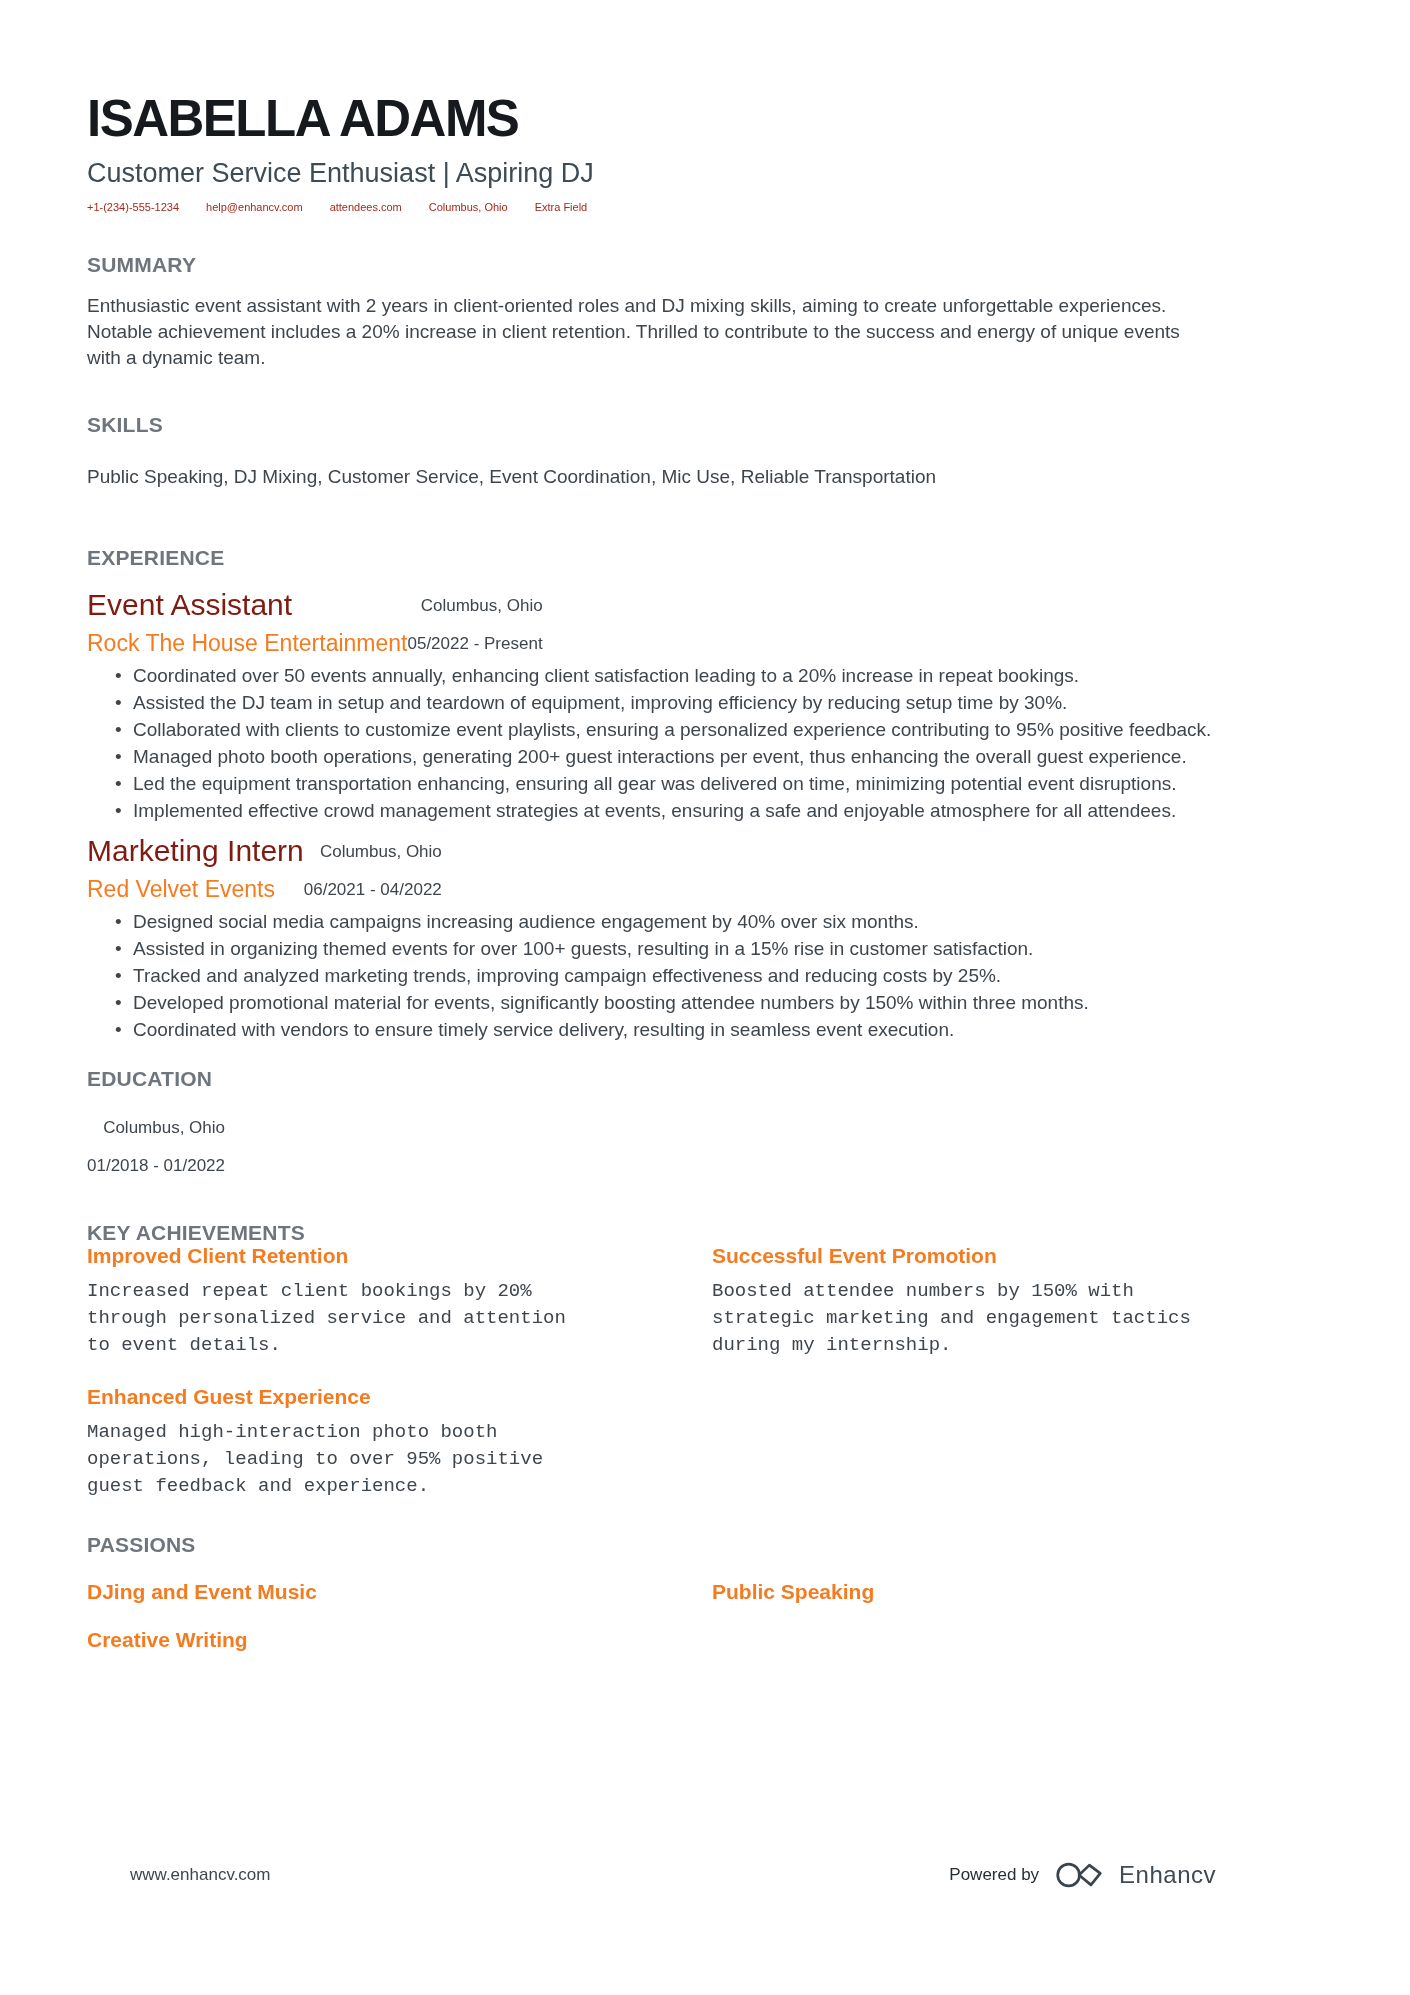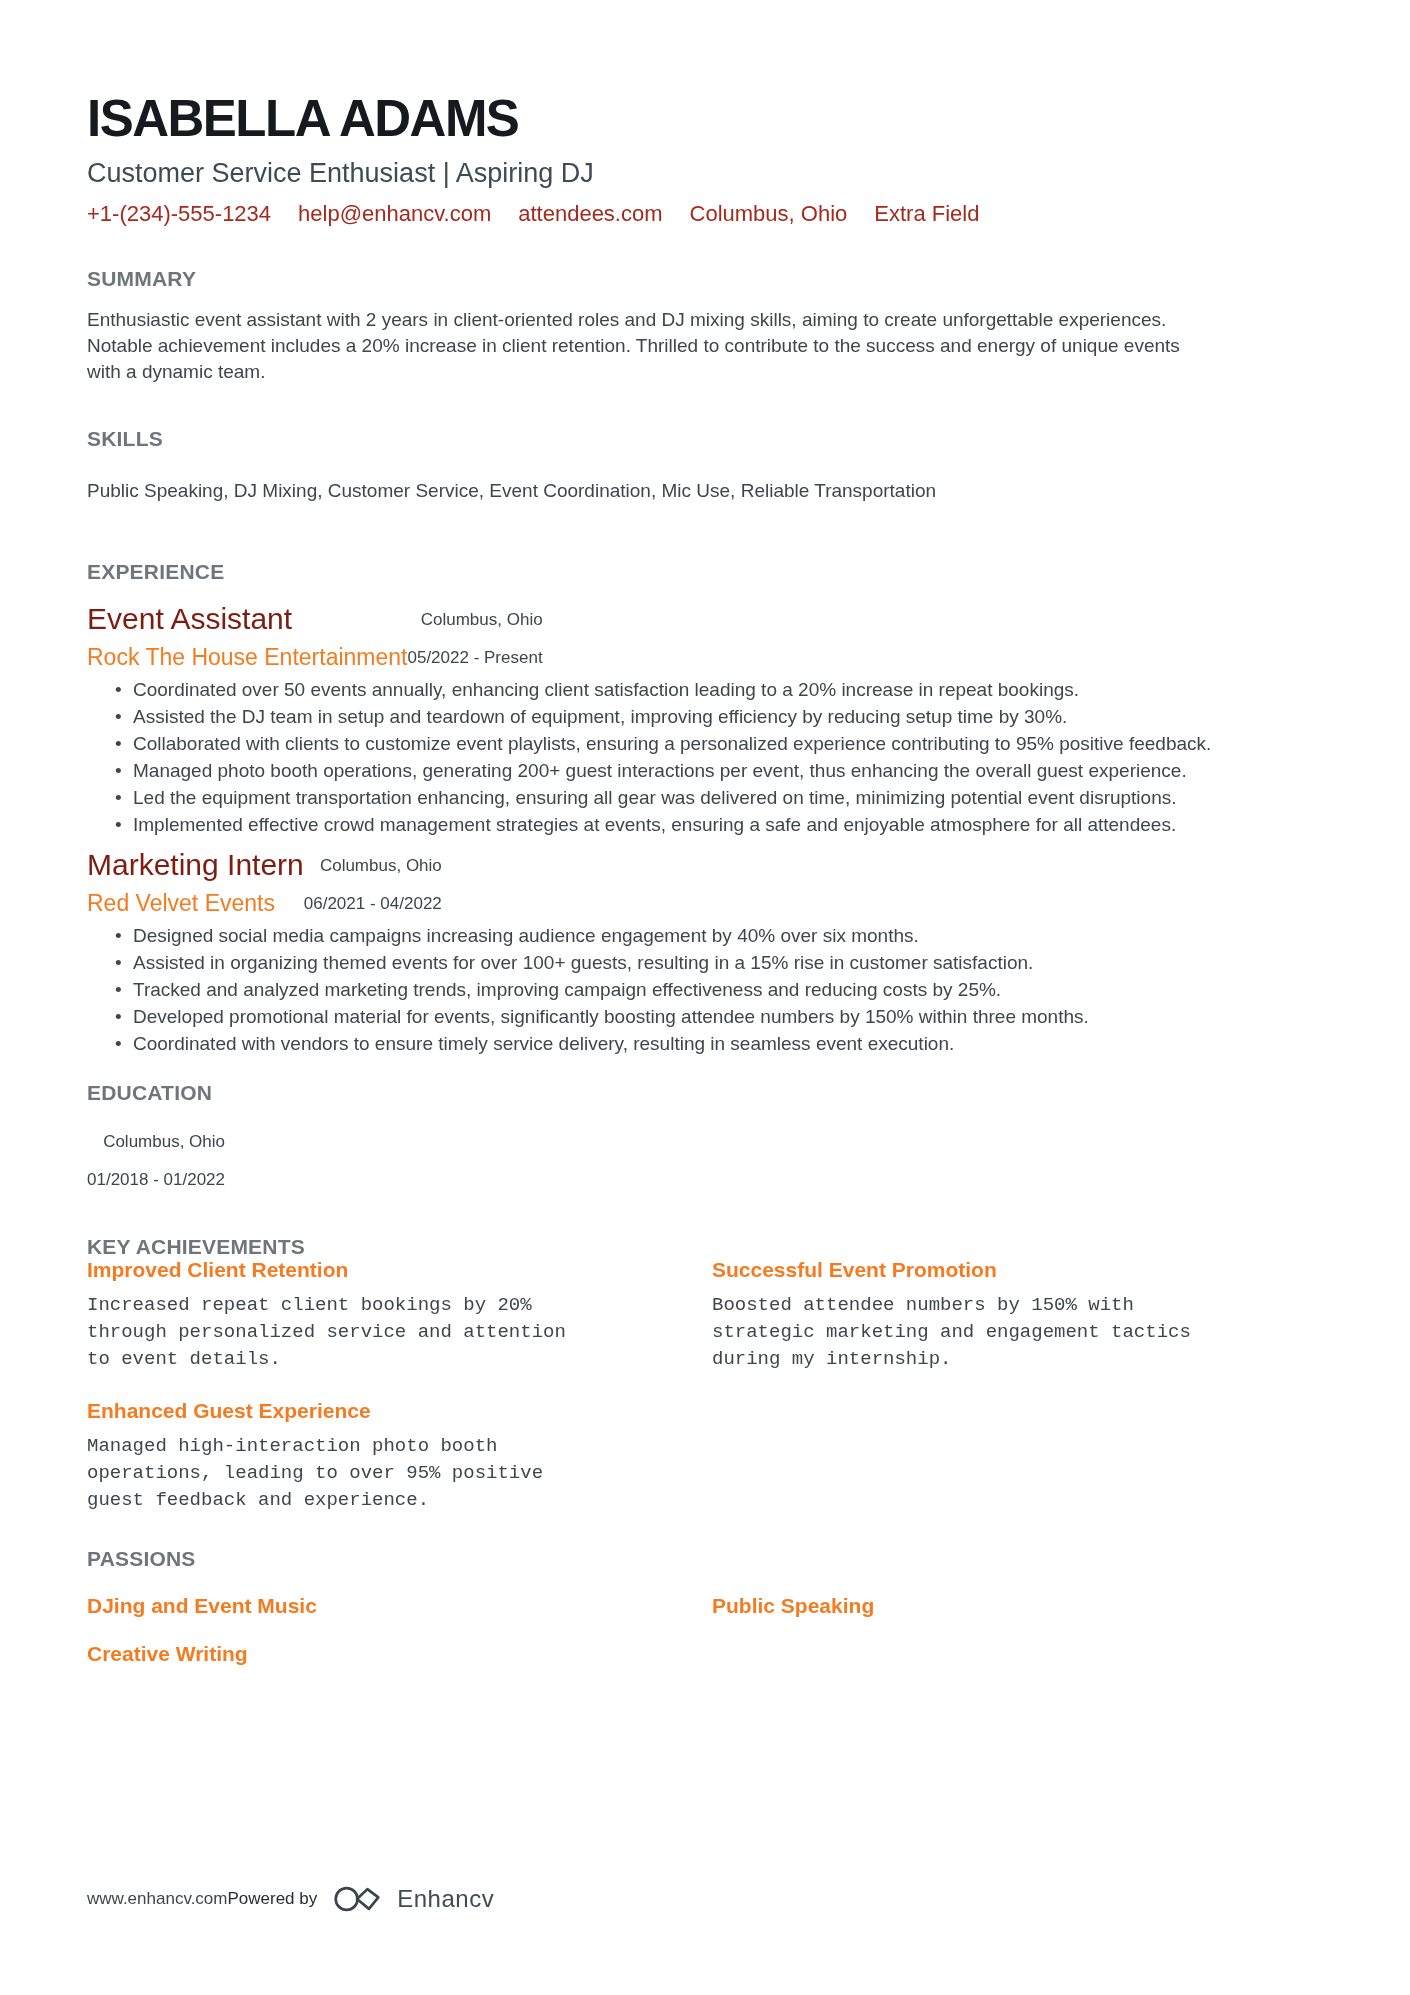--- a/index.html
+++ b/index.html
@@ -24,21 +24,21 @@
     padding:92px 87px 0 87px;
     display:flex;flex-direction:column;
     overflow:hidden;
   }
   
   .name{
     margin:0;font-size:51px;line-height:1.05;font-weight:700;
     letter-spacing:-1.5px;color:var(--name-black);
   }
   .subtitle{margin-top:13px;font-size:27px;line-height:1.1;color:var(--subtitle-slate);}
-  .contact-row{margin-top:13px;display:flex;gap:27px;font-size:22px;color:var(--contact-red);}
+  .contact-row{margin-top:13px;display:flex;gap:27px;font-size:11px;color:var(--contact-red);}
   .contact-row span{white-space:nowrap;}
 
   
   .section-title{
     font-size:21px;font-weight:700;letter-spacing:0.2px;
     color:var(--heading-gray);line-height:1.1;
   }
   .sec-summary{margin-top:40px;}
   .summary-text{margin-top:17px;font-size:19px;line-height:26px;max-width:1236px;}
   .sec-skills{margin-top:42px;}
@@ -68,21 +68,21 @@
   .grid-2{display:grid;grid-template-columns:625px 1fr;}
   .ach-grid{row-gap:26px;}
   .ach-title{font-size:21px;line-height:24px;font-weight:700;color:var(--accent-orange);}
   .ach-text{margin-top:10px;font-size:19px;line-height:27px;max-width:480px;font-family:Liberation Mono, monospace;}
 
   .sec-passions{margin-top:33px;}
   .passion-grid{margin-top:24px;row-gap:24px;}
   .passion-item{font-size:21px;line-height:24px;font-weight:700;color:var(--accent-orange);}
 
   
-  .footer{margin-top:auto;padding-bottom:80px;display:flex;justify-content:flex-start;align-items:center;}
+  .footer{margin-top:auto;padding-bottom:104px;display:flex;justify-content:space-between;align-items:center;margin-left:43px;}
   .site-link{font-size:17px;color:var(--body-gray);text-decoration:none;}
   .powered{display:flex;align-items:center;gap:13px;}
   .powered-label{font-size:17px;color:#272E34;}
   .brand-logo{width:54px;height:32px;display:block;}
   .brand-name{font-size:24px;letter-spacing:0.5px;color:#3F4A53;}
 </style>
 </head>
 <body>
 
 <div class="page">

